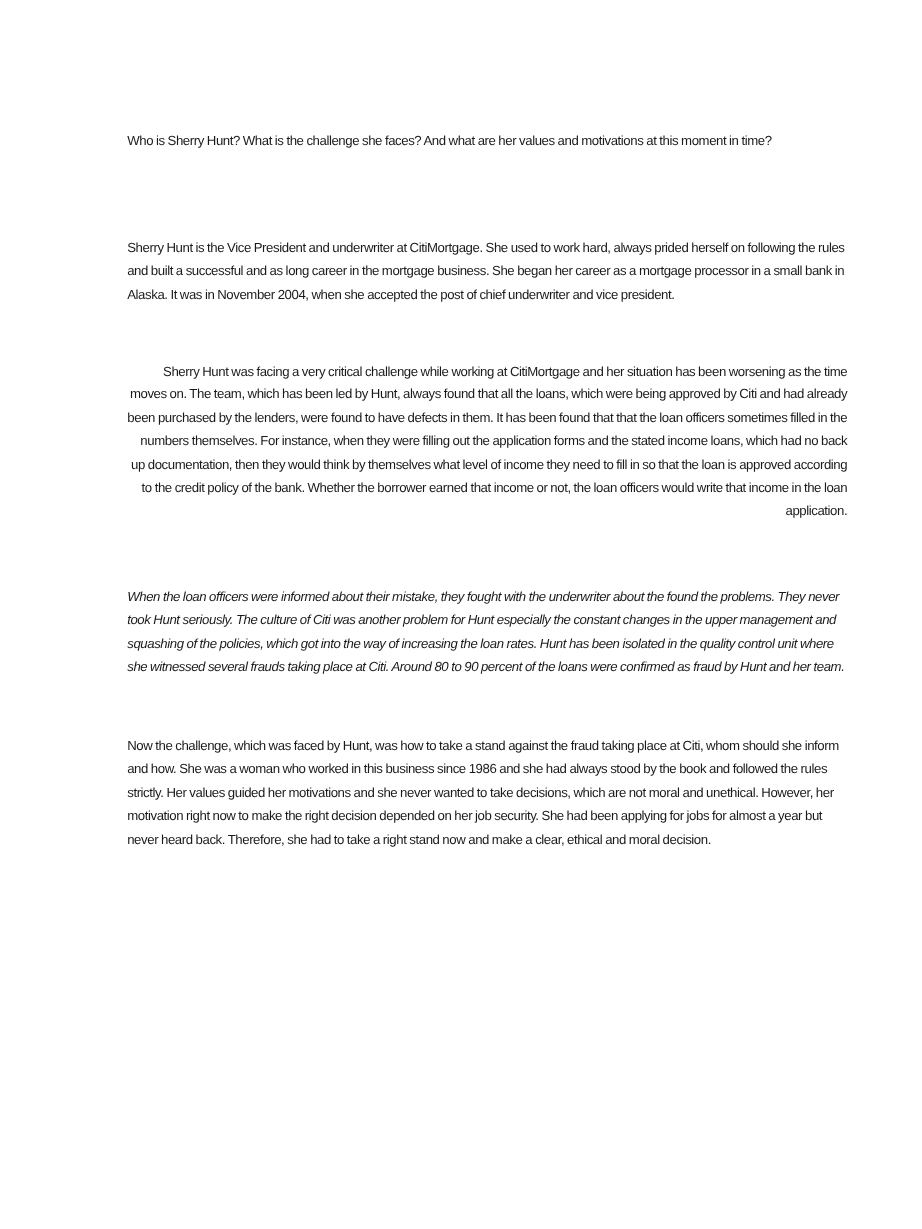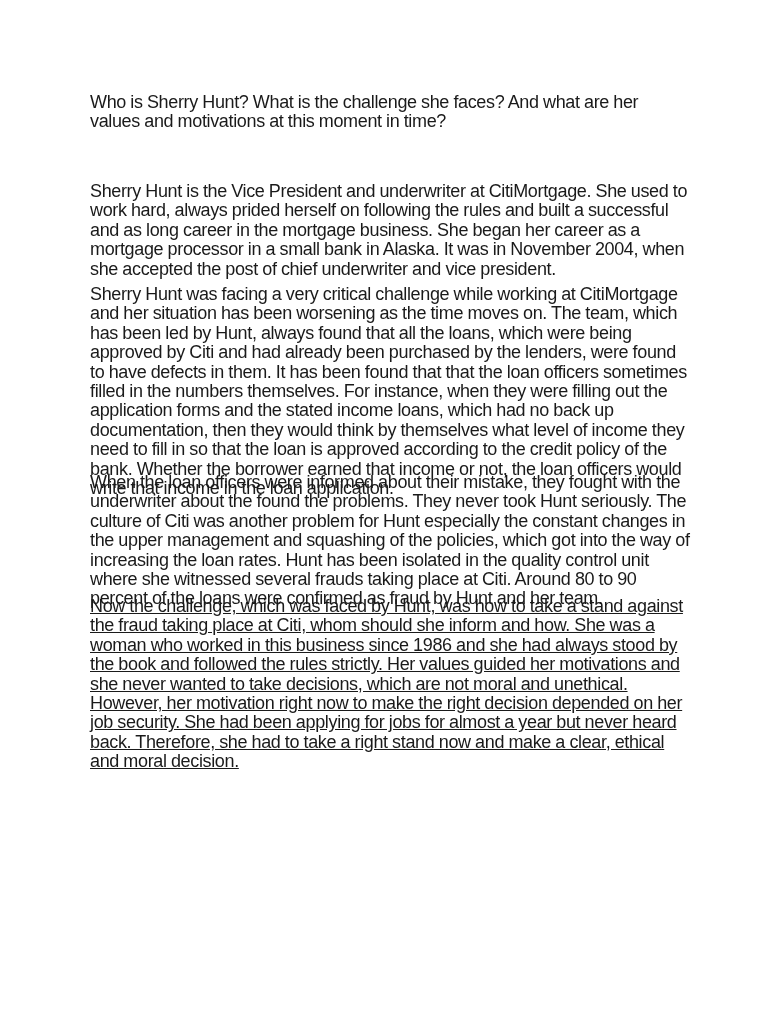--- a/index.html
+++ b/index.html
@@ -19,32 +19,32 @@
       top: 0;
       width: 768px;
       height: 1024px;
       background: #ffffff;
     }
     .text-block {
       position: absolute;
       left: 90px;
       width: 600px;
       font-family: "Liberation Sans", sans-serif;
-      font-size: 18px;
+      font-size: 11px;
       line-height: 19.4px;
       color: #1a1a1a;
       letter-spacing: -0.35px;
       word-spacing: -0.3px;
-      margin: 0;
+      margin: 16px;
     }
     .p-question { top: 93px; }
     .p-intro { top: 182px; }
-    .p-challenge { top: 285px; }
-    .p-culture { top: 473px; }
-    .p-conclusion { top: 597px; text-decoration: underline; }
+    .p-challenge { top: 285px; text-align: right; }
+    .p-culture { top: 473px; font-style: italic; }
+    .p-conclusion { top: 597px; }
   </style>
 </head>
 <body>
 
 <div class="page">
   <p class="text-block p-question">Who is Sherry Hunt? What is the challenge she faces? And what are her values and motivations at this moment in time?</p>
 
   <p class="text-block p-intro">Sherry Hunt is the Vice President and underwriter at CitiMortgage. She used to work hard, always prided herself on following the rules and built a successful and as long career in the mortgage business. She began her career as a mortgage processor in a small bank in Alaska. It was in November 2004, when she accepted the post of chief underwriter and vice president.</p>
 
   <p class="text-block p-challenge">Sherry Hunt was facing a very critical challenge while working at CitiMortgage and her situation has been worsening as the time moves on. The team, which has been led by Hunt, always found that all the loans, which were being approved by Citi and had already been purchased by the lenders, were found to have defects in them. It has been found that that the loan officers sometimes filled in the numbers themselves. For instance, when they were filling out the application forms and the stated income loans, which had no back up documentation, then they would think by themselves what level of income they need to fill in so that the loan is approved according to the credit policy of the bank. Whether the borrower earned that income or not, the loan officers would write that income in the loan application.</p>

